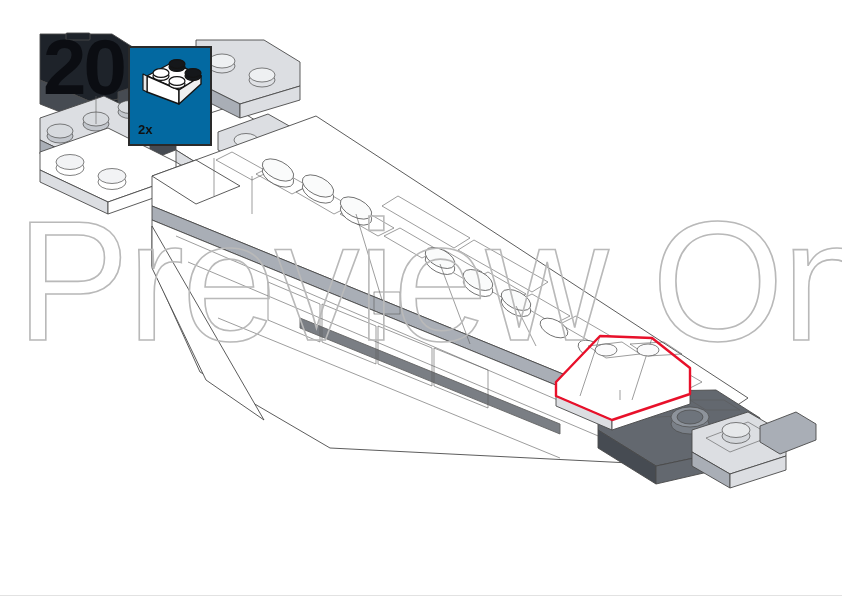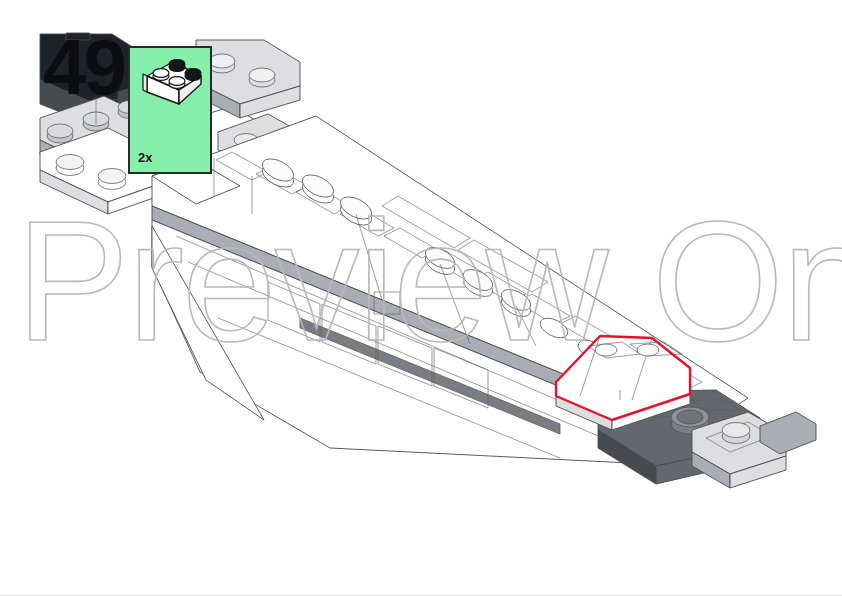--- a/index.html
+++ b/index.html
@@ -53,22 +53,22 @@
     color:#0b0d12;
     letter-spacing:-3px;
     line-height:1;
     font-family:"Liberation Sans", sans-serif;
   }
 
   
   #parts-callout {
     position:absolute;
     left:128px; top:46px;
-    width:84px; height:128px;
-    background:#86efac;
+    width:84px; height:100px;
+    background:#0369a1;
     border:2px solid #2a2a2a;
     z-index:5;
   }
   #callout-brick {
     position:absolute;
     left:5px; top:4px;
     width:74px; height:66px;
   }
   #callout-qty {
     position:absolute;
@@ -284,21 +284,21 @@
       <path d="M440,264 L470,344"></path>
       <path d="M516,306 L536,346"></path>
       <path d="M620,390 L620,400"></path>
     </g>
   </svg>
 
   <svg id="watermark" viewBox="0 0 842 175">
     <text x="16" y="132">Preview Only</text>
   </svg>
 
-  <div id="step-number">49</div>
+  <div id="step-number">20</div>
 
   <div id="parts-callout">
     <svg id="callout-brick" viewBox="0 0 74 66">
 
       <path d="M12,24 L38,10 L66,24 L44,38 Z" fill="#ffffff" stroke="#141414" stroke-width="1.4" stroke-linejoin="round"></path>
 
       <path d="M12,24 L44,38 L44,52 L12,40 Z" fill="#ffffff" stroke="#141414" stroke-width="1.4" stroke-linejoin="round"></path>
 
       <path d="M44,38 L66,24 L66,32 L44,52 Z" fill="#f0f0f0" stroke="#141414" stroke-width="1.4" stroke-linejoin="round"></path>
 

